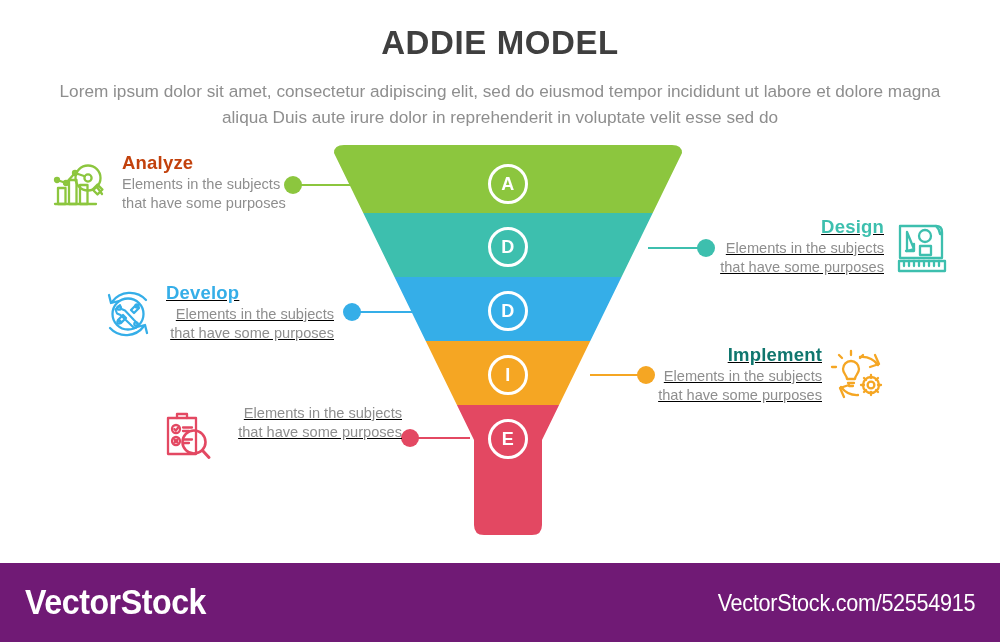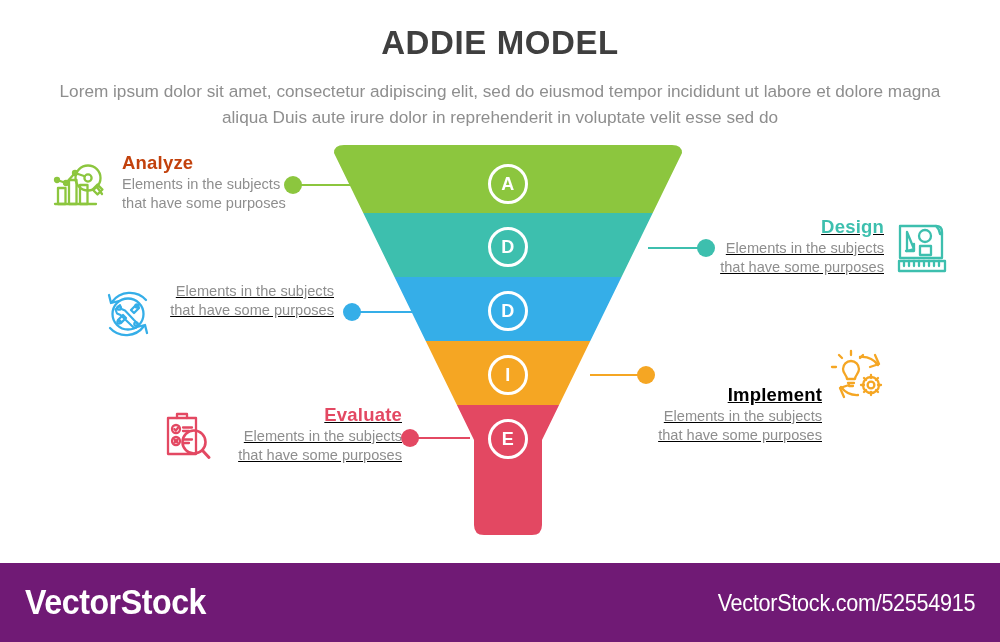--- a/index.html
+++ b/index.html
@@ -247,28 +247,29 @@
       <path d="M20 19 L21.5 23 L25 24.5 L34 34 L37 37 Q39 39 37 41 Q35 43 33 41 L30 38 L20.5 29 L17 27.5 L15.5 23.5 Z" stroke-width="2.1"></path>
       <circle cx="19" cy="22" r="1.7"></circle>
       <circle cx="36" cy="38" r="1.7"></circle>
       <path d="M36 19 L31 24 M36 19 L39 22 L34 27 L31 24"></path>
       <path d="M21 37 L26 32 M21 37 L18 34 L23 29 L26 32"></path>
       <circle cx="37" cy="20" r="1.6"></circle>
       <circle cx="19" cy="36" r="1.6"></circle>
     </svg>
   </div>
   <div class="item-text align-right" style="margin-left:66px; width:168px;">
+    <div class="item-title" style="color:#35AEE8; text-align:left;">Develop</div>
     <div class="item-desc">Elements in the subjects
 that have some purposes</div>
   </div>
 </div>
 
 <div class="item" style="left:650px; top:344px;">
   <div class="item-text align-right" style="width:172px;">
-    <div class="item-title" style="color:#000000;margin-top:40px;">Implement</div>
+    <div class="item-title" style="color:#0f766e;">Implement</div>
     <div class="item-desc">Elements in the subjects
 that have some purposes</div>
   </div>
   <div class="item-icon" style="left:180px; top:3px;">
     <svg width="58" height="58" viewBox="0 0 58 58" fill="none" stroke="#F5A623" stroke-width="2.3" stroke-linecap="round" stroke-linejoin="round">
       <path d="M30 10 A20 20 0 0 1 48 18"></path>
       <polyline points="45,8 49,17 40,20"></polyline>
       <path d="M28 48 A20 20 0 0 1 11 40"></path>
       <polyline points="14,50 10,41 19,38"></polyline>
       <path d="M13 22 A8 8 0 0 1 29 22 C29 27 25 28 25 32 H17 C17 28 13 27 13 22 Z"></path>
@@ -304,21 +305,20 @@
       <circle cx="18" cy="33" r="4"></circle>
       <line x1="16.4" y1="31.4" x2="19.6" y2="34.6"></line>
       <line x1="19.6" y1="31.4" x2="16.4" y2="34.6"></line>
       <line x1="25" y1="31.5" x2="34" y2="31.5"></line>
       <line x1="25" y1="35" x2="31" y2="35"></line>
       <circle cx="36" cy="34" r="11.5" stroke-width="2.6"></circle>
       <line x1="44.5" y1="42.5" x2="51" y2="49.5" stroke-width="3"></line>
     </svg>
   </div>
   <div class="item-text align-right" style="margin-left:72px; width:172px;">
-    <div class="item-title" style="color:#E34862;">Evaluate</div>
     <div class="item-desc">Elements in the subjects
 that have some purposes</div>
   </div>
 </div>
 
 <div id="footer">
   <div id="footer-brand">VectorStock</div>
   <div id="footer-url">VectorStock.com/52554915</div>
 </div>
 

